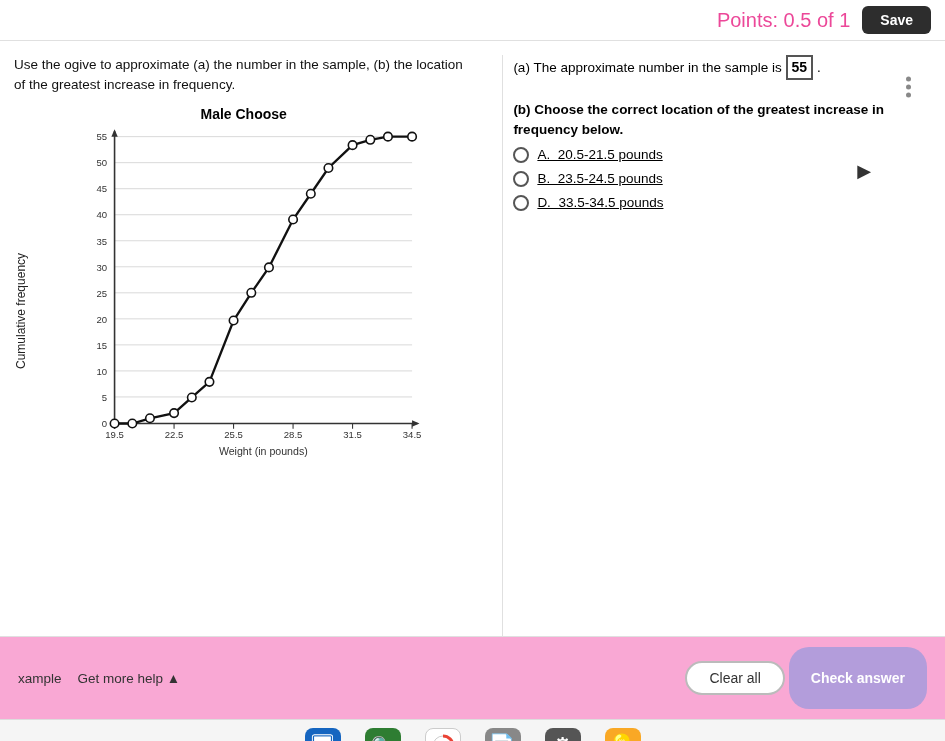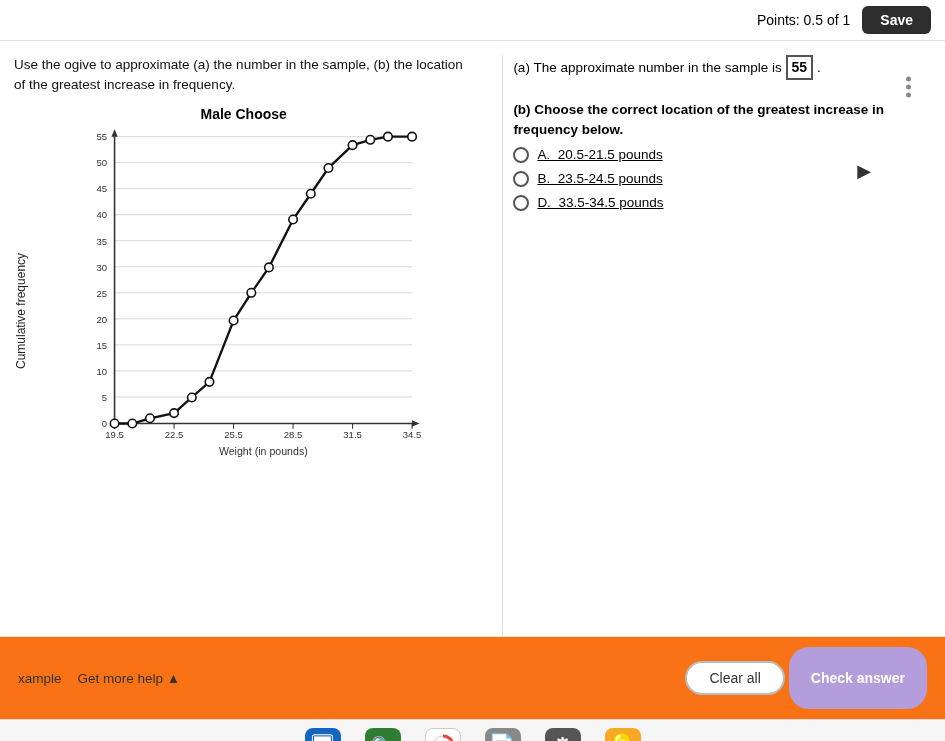--- a/index.html
+++ b/index.html
@@ -15,22 +15,22 @@
     
     .top-bar {
       display: flex;
       justify-content: flex-end;
       align-items: center;
       padding: 6px 14px;
       background: #fff;
       border-bottom: 1px solid #e0e0e0;
     }
     .points-label {
-      font-size: 14px;
-      color: #000000;
+      font-size: 20px;
+      color: #ec4899;
       margin-right: 12px;
       text-align: right;
     }
     .save-btn {
       background: #2d2d2d;
       color: #fff;
       border: none;
       border-radius: 6px;
       padding: 6px 18px;
       font-size: 14px;
@@ -162,21 +162,21 @@
       position: relative;
     }
 
     
     .bottom-bar {
       display: flex;
       align-items: center;
       justify-content: space-between;
       padding: 10px 18px;
       border-top: 1px solid #e0e0e0;
-      background: #f97316;
+      background: #f9a8d4;
     }
     .bottom-left {
       display: flex;
       align-items: center;
       gap: 16px;
       font-size: 13.5px;
       color: #333;
     }
     .get-help-link {
       color: #333;

